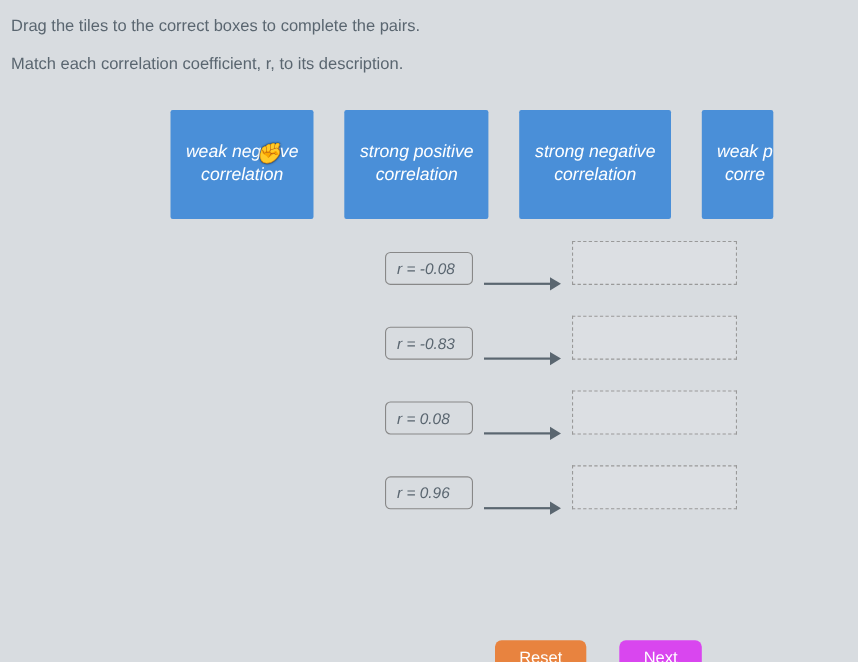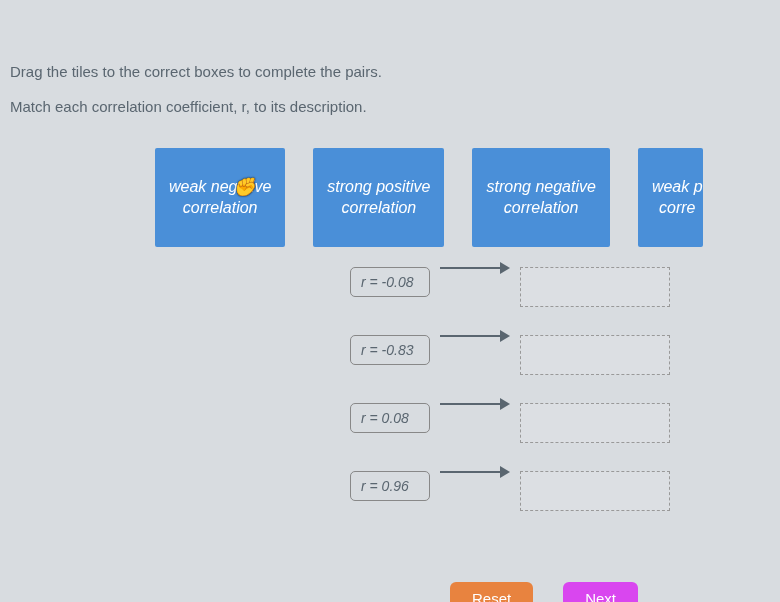--- a/index.html
+++ b/index.html
@@ -10,21 +10,20 @@
     body {
       font-family: Arial, sans-serif;
       background: #d8dce0;
       width: 780px;
       height: 602px;
       overflow: hidden;
       position: relative;
     }
     .instructions {
       padding: 15px 10px 5px 10px;
-      margin-top: 48px;
     }
     .line1, .line2 {
       color: #5a6670;
       font-size: 15px;
       margin-bottom: 18px;
     }
     .tiles-row {
       display: flex;
       gap: 28px;
       padding: 10px 0 20px 155px;
@@ -54,21 +53,21 @@
       font-size: 18px;
       color: #fff;
       text-shadow: 0 0 2px #000;
       pointer-events: none;
     }
     .pairs {
       padding-left: 350px;
     }
     .pair-row {
       display: flex;
-      align-items: flex-start;
+      align-items: flex-end;
       margin-bottom: 28px;
     }
     .coef-box {
       border: 1.5px solid #888;
       border-radius: 5px;
       padding: 6px 10px;
       color: #5a6670;
       font-size: 14px;
       min-width: 80px;
       background: #d8dce0;

